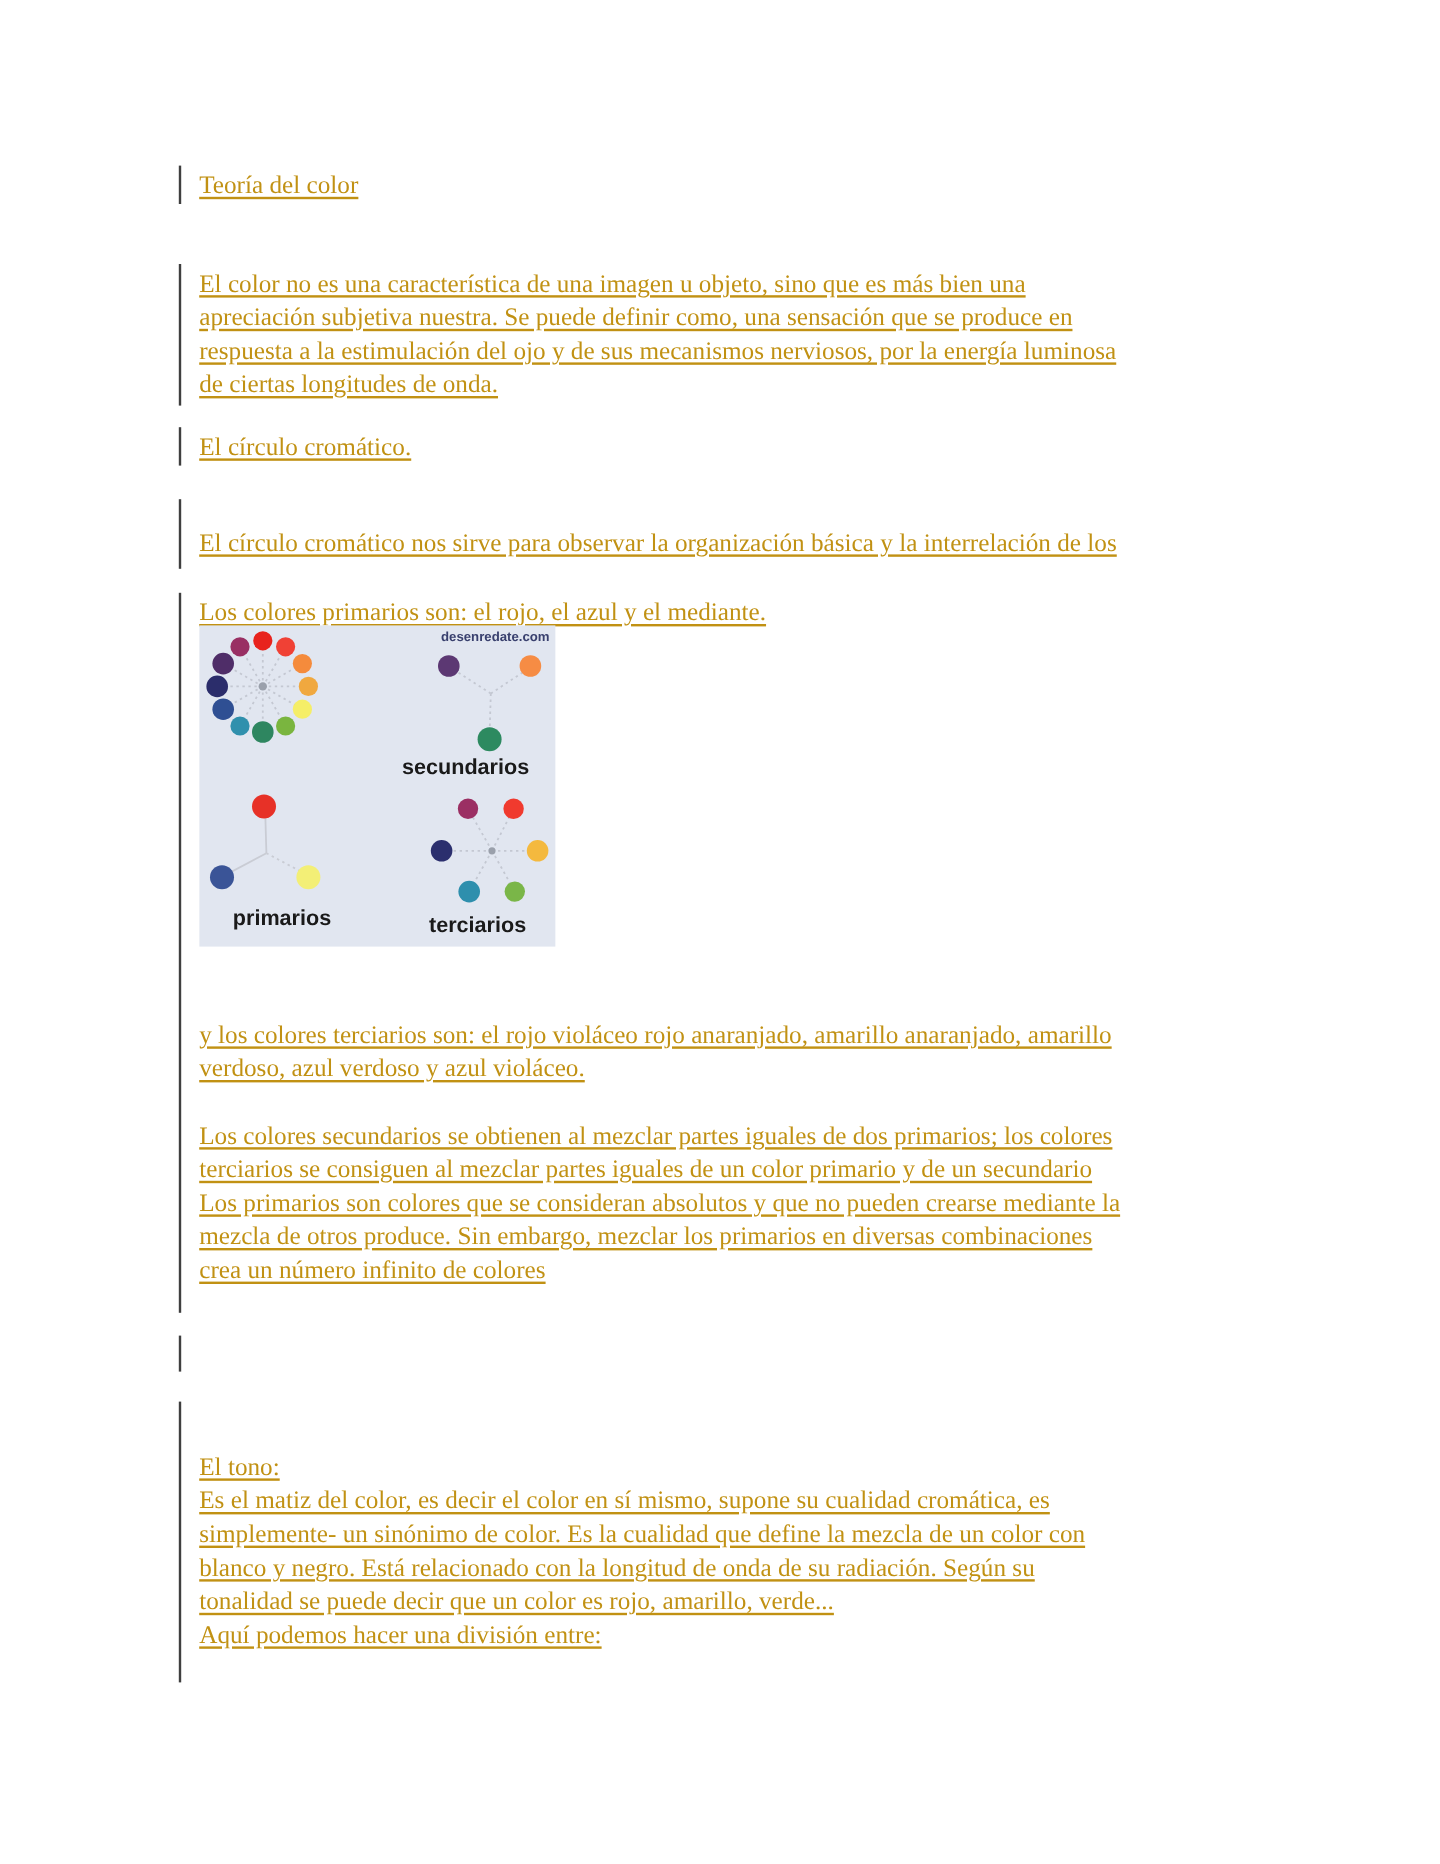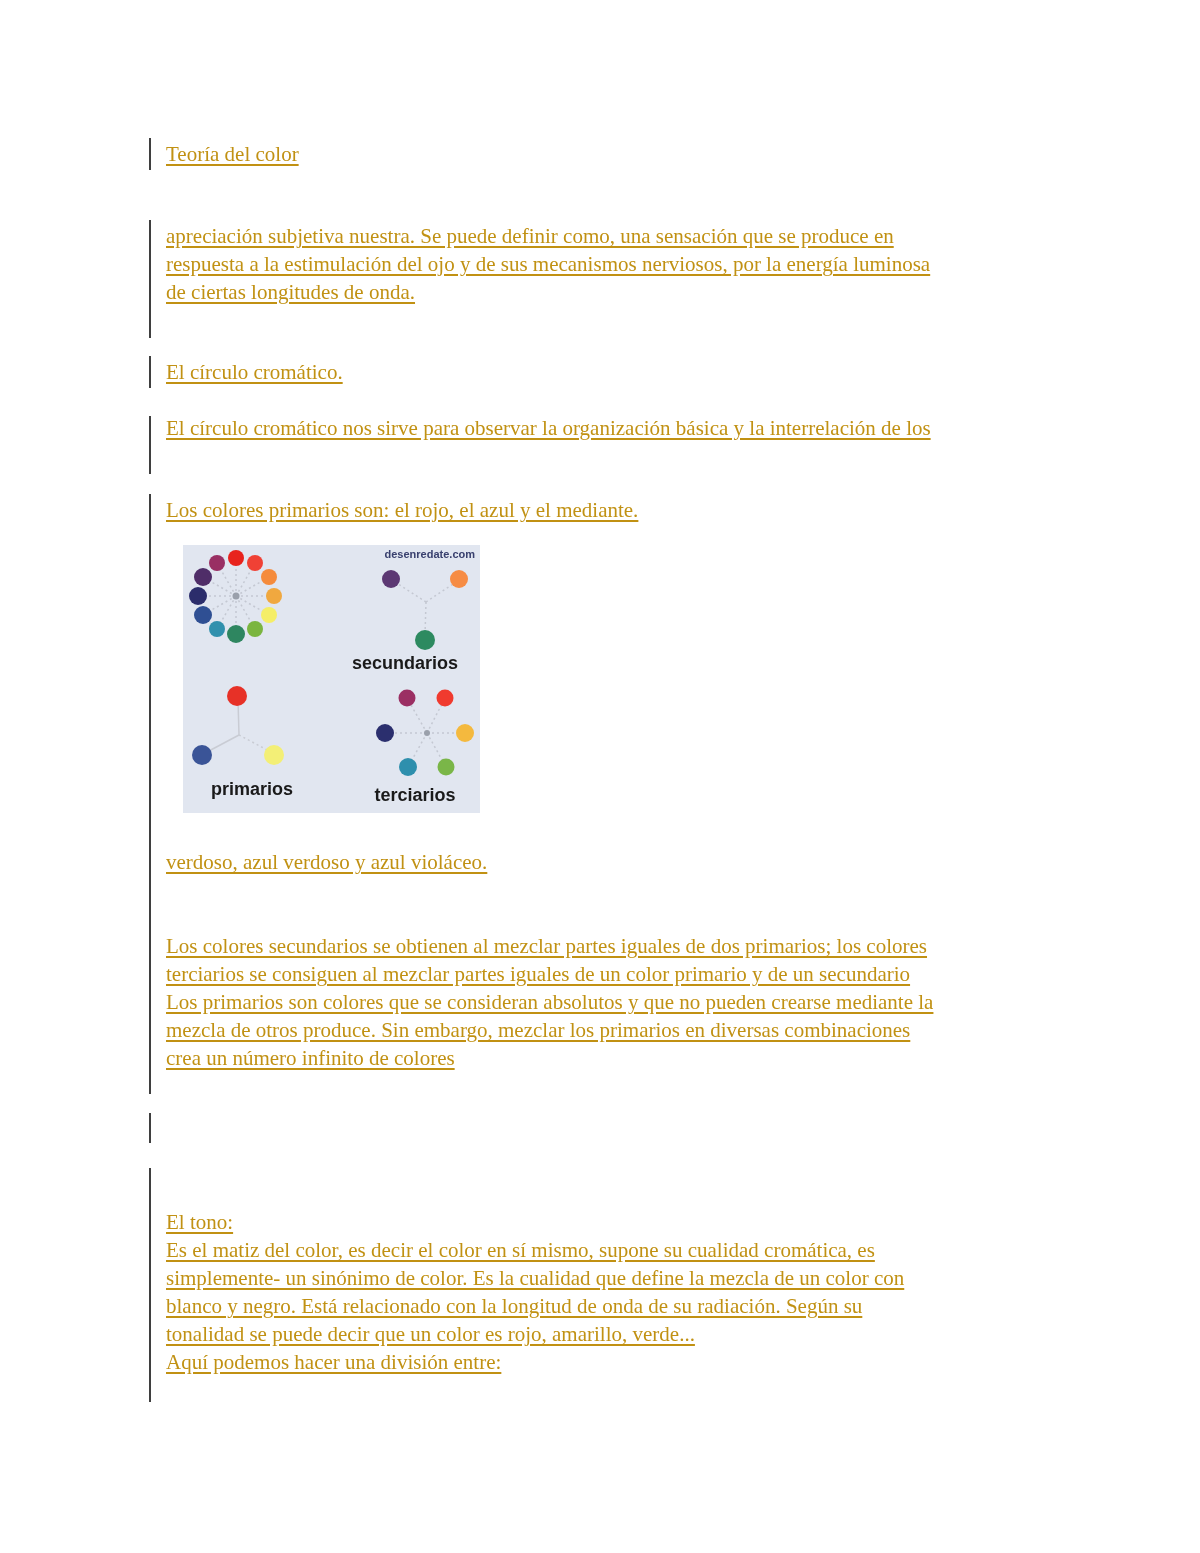--- a/index.html
+++ b/index.html
@@ -19,22 +19,22 @@
     position:absolute;left:166px;
     color:#c19113;
     font-size:21px;line-height:28px;
   }
   .doc-text .line{
     height:28px;white-space:nowrap;
     text-decoration:underline;
     text-underline-offset:3px;
   }
   .figure{
-    position:absolute;left:166px;top:545px;
-    width:325px;height:268px;margin-left:17px;
+    position:absolute;left:166px;top:521px;
+    width:325px;height:268px;
   }
   .fig-label{
     font-family:"Liberation Sans","DejaVu Sans",sans-serif;
     font-weight:bold;
   }
 </style>
 </head>
 <body>
 
 <div class="page">
@@ -45,30 +45,31 @@
   <div class="change-bar" style="top:416px;height:58px"></div>
   <div class="change-bar" style="top:494px;height:600px"></div>
   <div class="change-bar" style="top:1113px;height:30px"></div>
   <div class="change-bar" style="top:1168px;height:234px"></div>
 
   <div class="doc-text" style="top:140px">
     <div class="line">Teoría del color</div>
   </div>
 
   <div class="doc-text" style="top:222px">
+    <div class="line">El color no es una característica de una imagen u objeto, sino que es más bien una</div>
     <div class="line">apreciación subjetiva nuestra. Se puede definir como, una sensación que se produce en</div>
     <div class="line">respuesta a la estimulación del ojo y de sus mecanismos nerviosos, por la energía luminosa</div>
     <div class="line">de ciertas longitudes de onda.</div>
   </div>
 
   <div class="doc-text" style="top:358px">
     <div class="line">El círculo cromático.</div>
   </div>
 
-  <div class="doc-text" style="top:414px">
+  <div class="doc-text" style="top:438px">
     <div class="line">El círculo cromático nos sirve para observar la organización básica y la interrelación de los</div>
   </div>
 
   <div class="doc-text" style="top:496px">
     <div class="line">Los colores primarios son: el rojo, el azul y el mediante.</div>
   </div>
 
   <div class="figure">
     <svg width="297" height="268" viewBox="0 0 297 268" xmlns="http://www.w3.org/2000/svg">
       <rect x="0" y="0" width="297" height="268" fill="#e1e6f0"></rect>
@@ -141,20 +142,21 @@
         <circle cx="202" cy="188" r="9" fill="#2b2f6e"></circle>
         <circle cx="282" cy="188" r="9" fill="#f4b93e"></circle>
         <circle cx="225" cy="222" r="9" fill="#2e8fad"></circle>
         <circle cx="263" cy="222" r="8.5" fill="#7ab648"></circle>
         <text x="232" y="256" text-anchor="middle" class="fig-label" font-size="18" fill="#1a1a1a">terciarios</text>
       </g>
     </svg>
   </div>
 
   <div class="doc-text" style="top:848px">
+    <div class="line">y los colores terciarios son: el rojo violáceo rojo anaranjado, amarillo anaranjado, amarillo</div>
     <div class="line">verdoso, azul verdoso y azul violáceo.</div>
   </div>
 
   <div class="doc-text" style="top:932px">
     <div class="line">Los colores secundarios se obtienen al mezclar partes iguales de dos primarios; los colores</div>
     <div class="line">terciarios se consiguen al mezclar partes iguales de un color primario y de un secundario</div>
     <div class="line">Los primarios son colores que se consideran absolutos y que no pueden crearse mediante la</div>
     <div class="line">mezcla de otros produce. Sin embargo, mezclar los primarios en diversas combinaciones</div>
     <div class="line">crea un número infinito de colores</div>
   </div>

